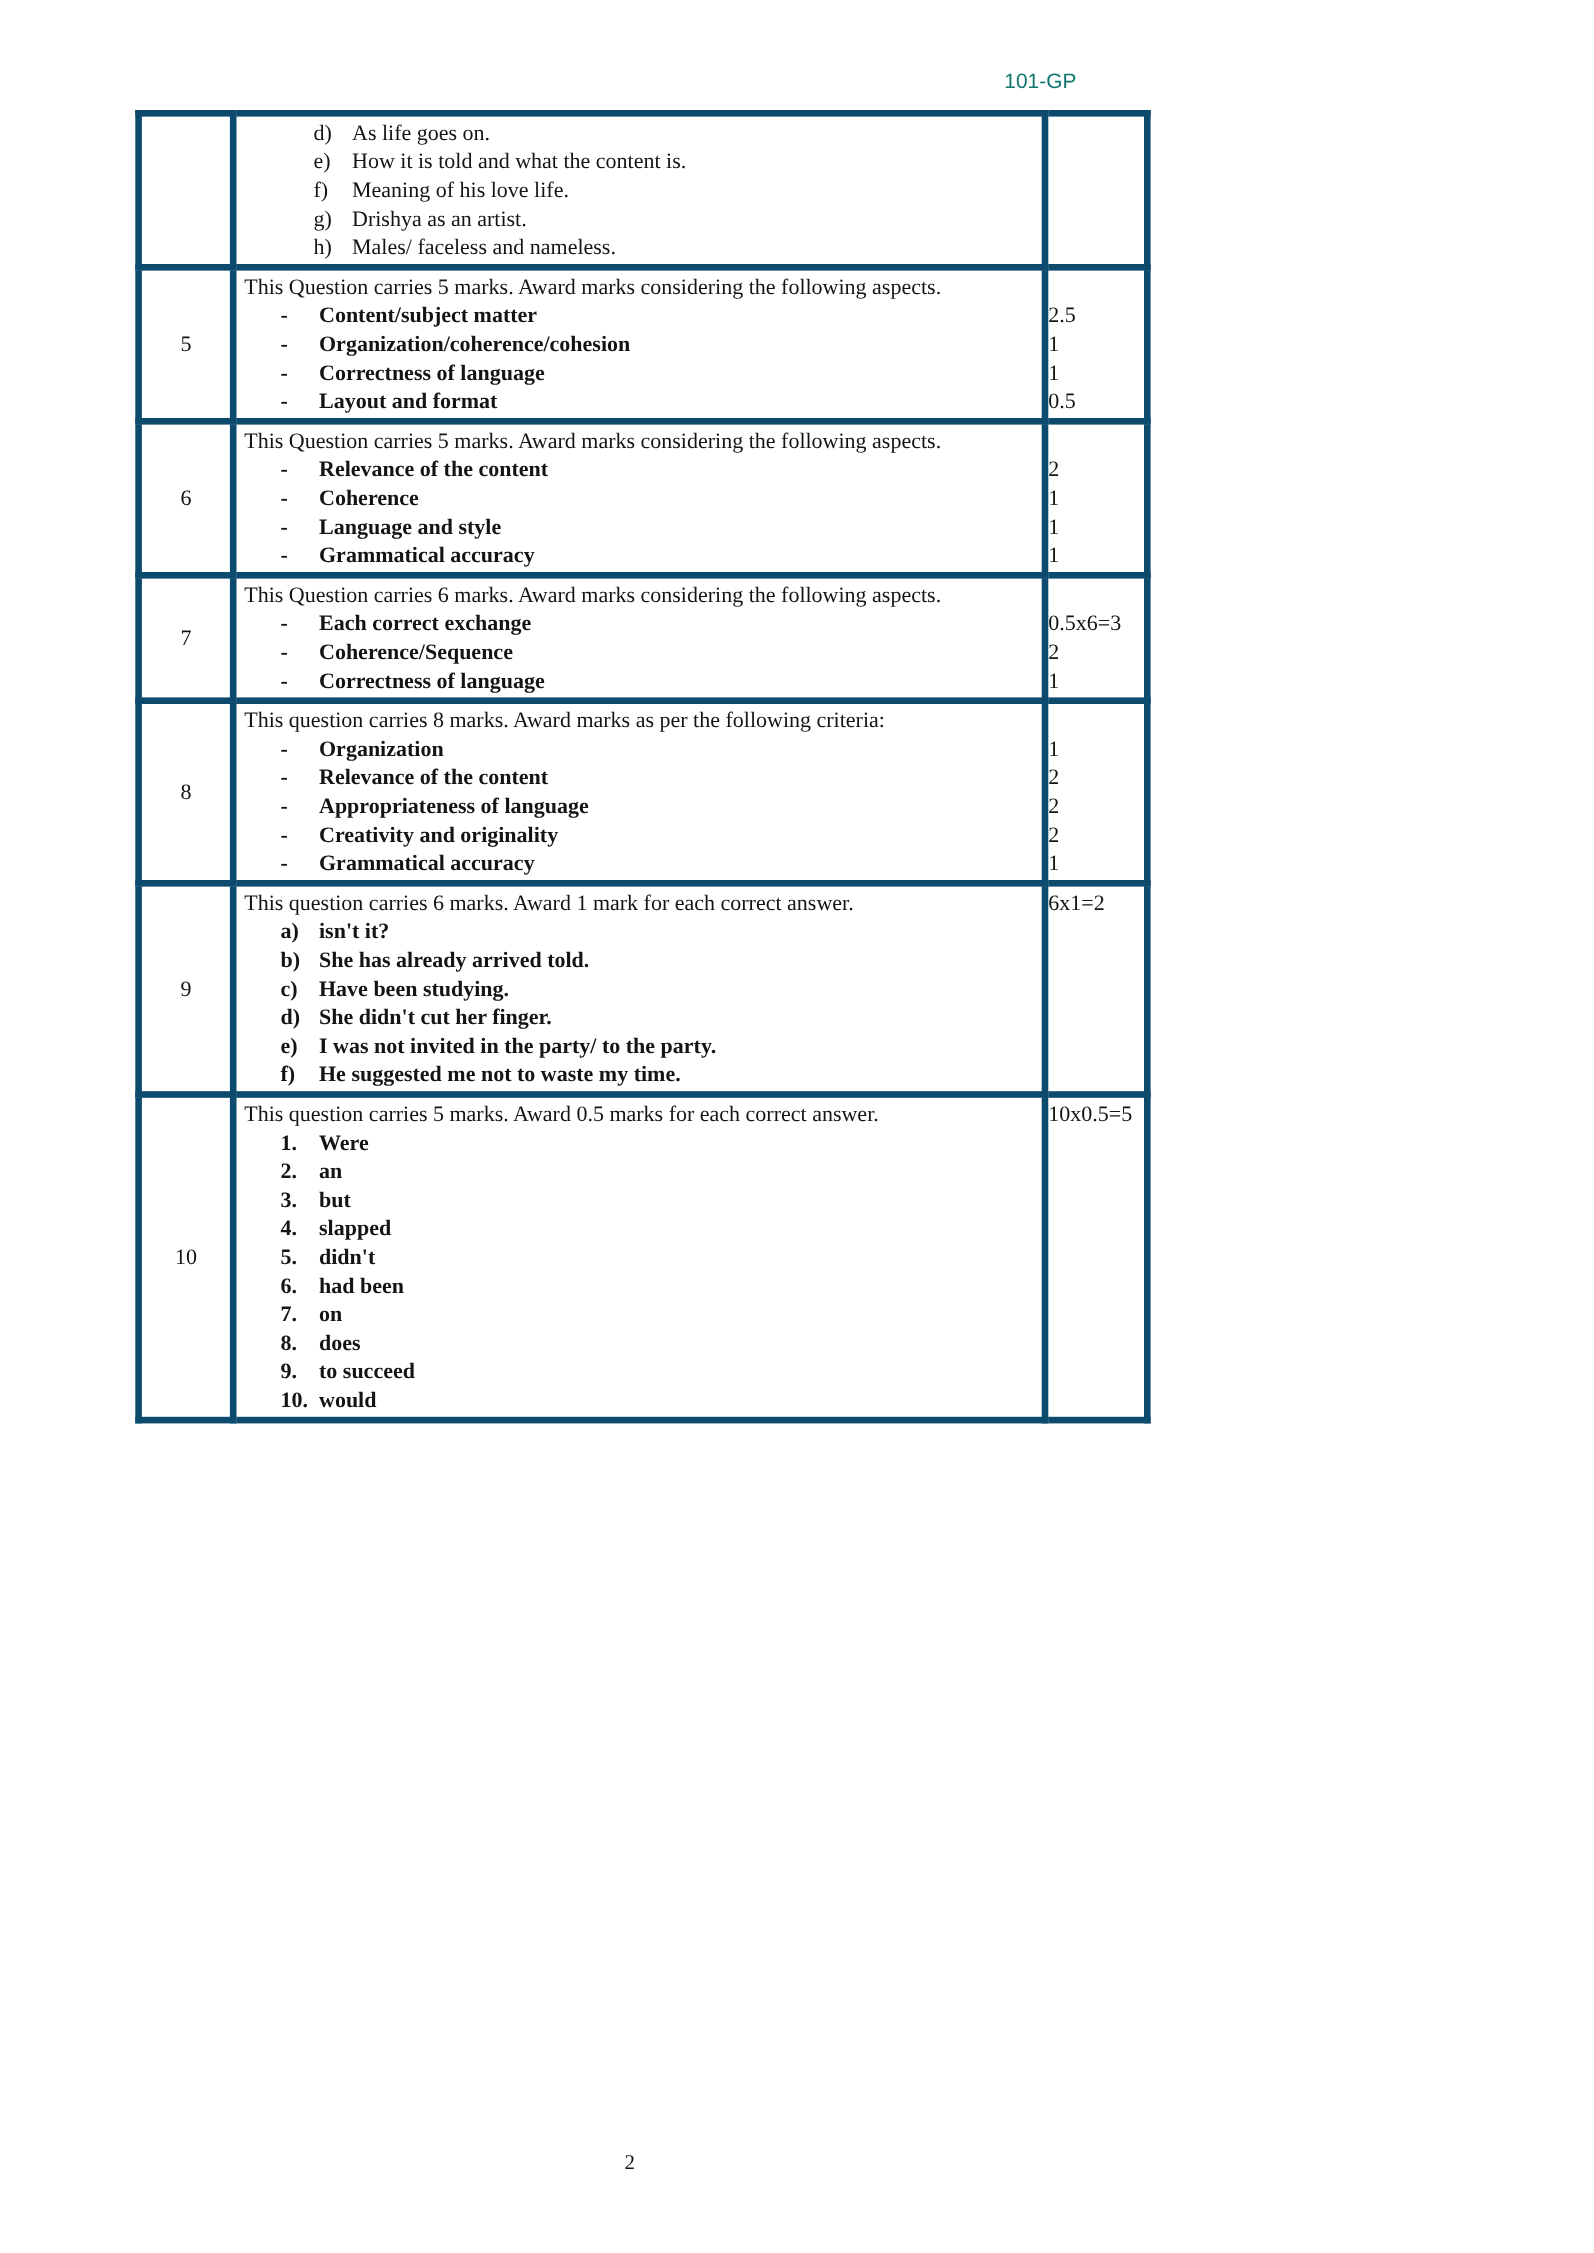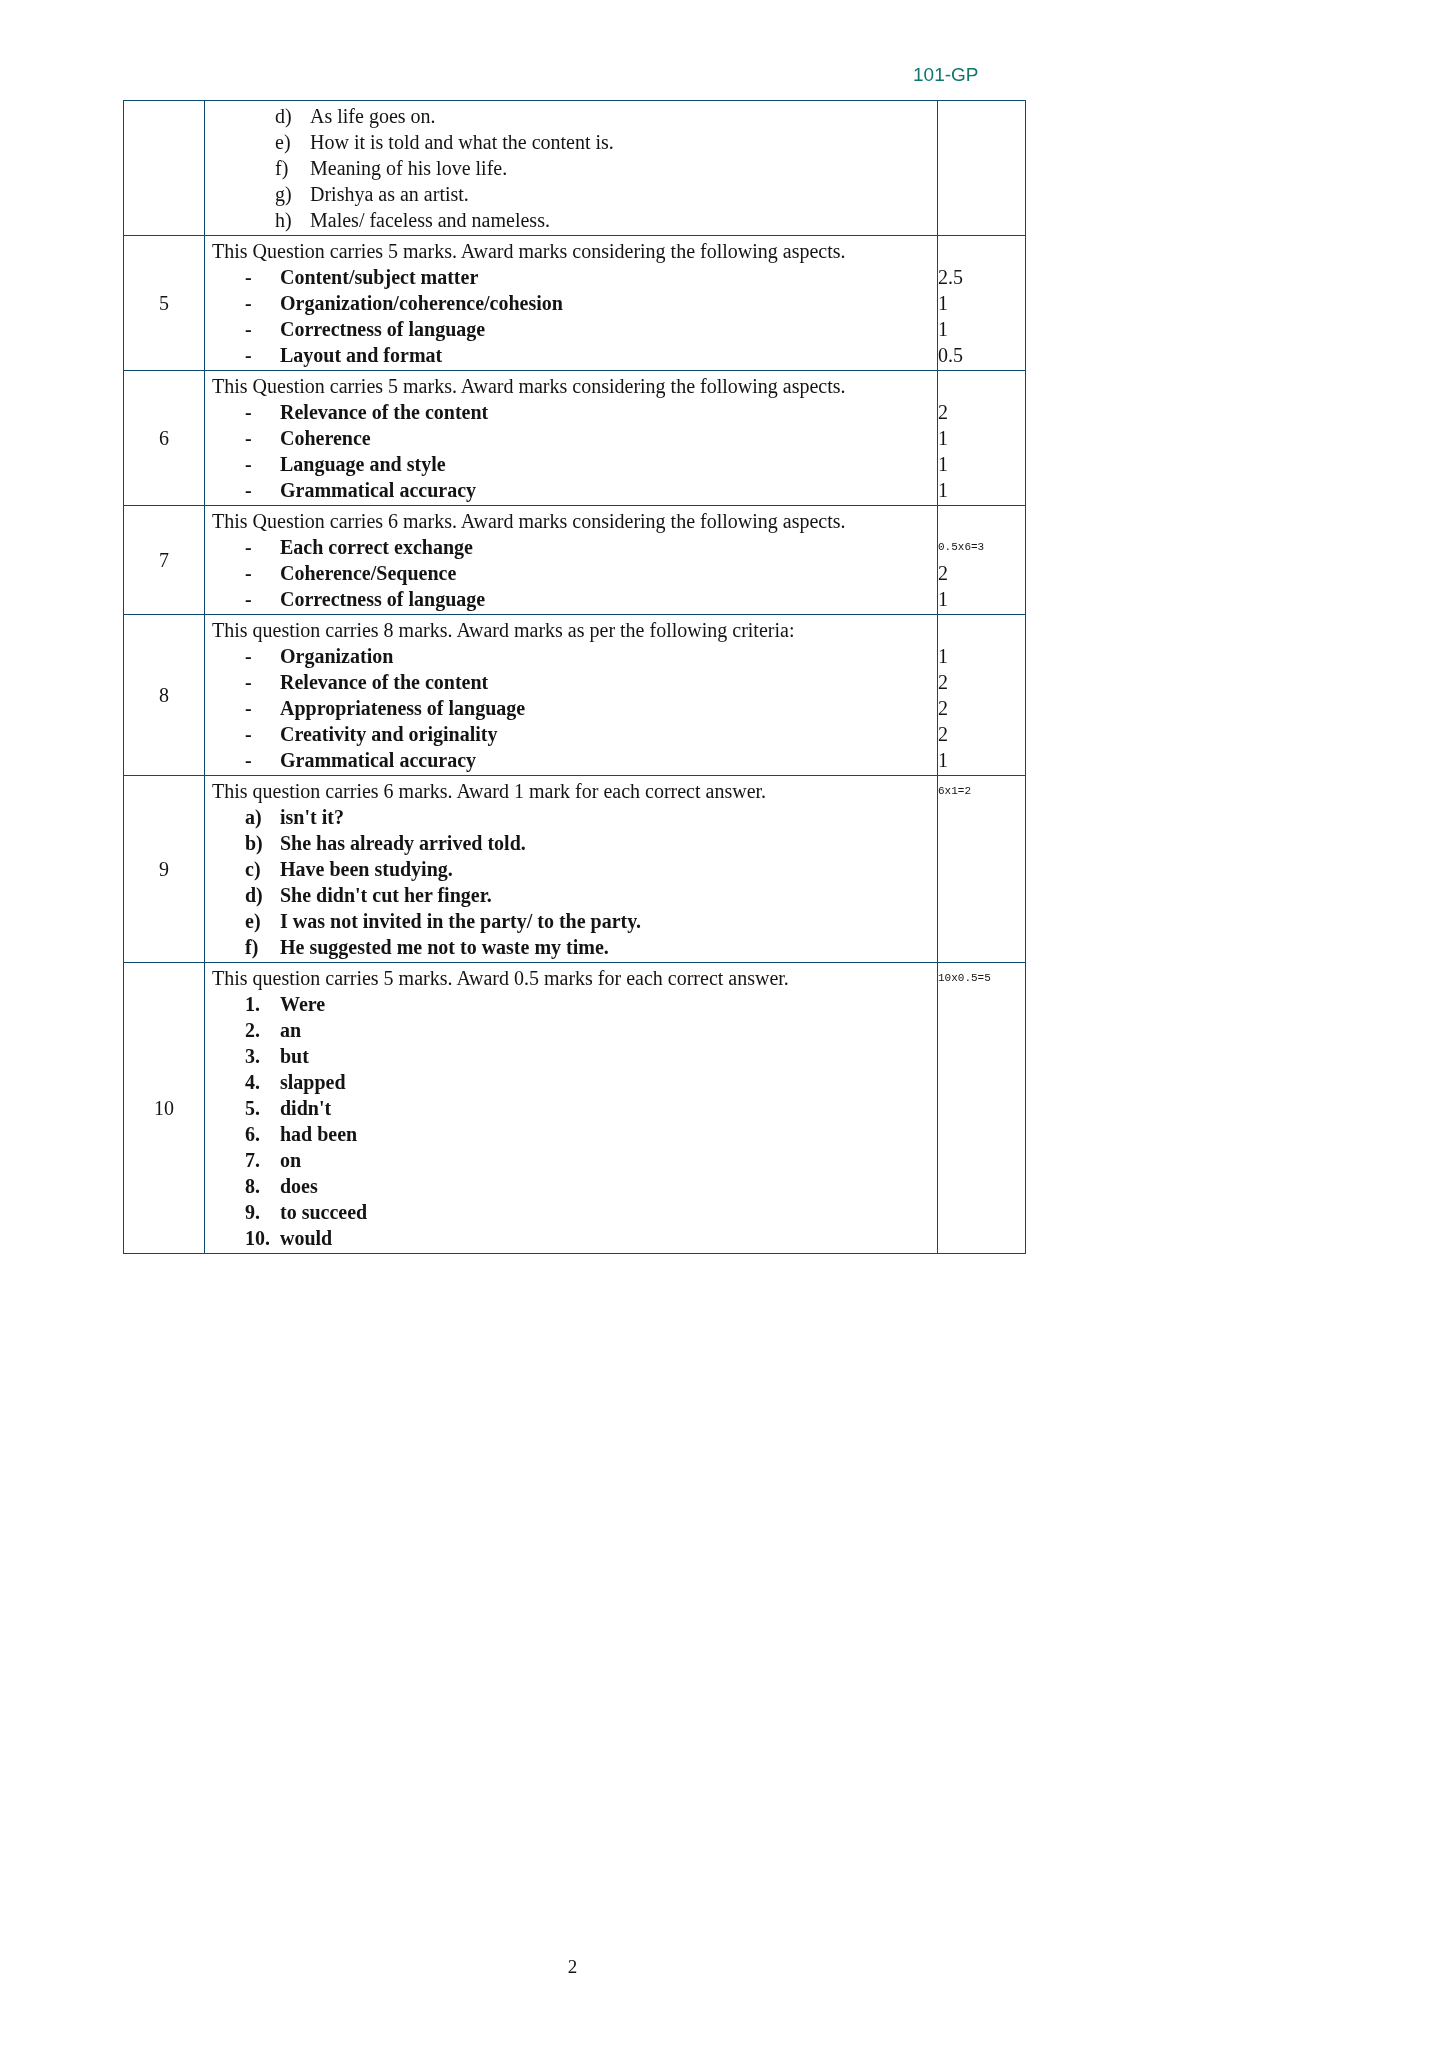--- a/index.html
+++ b/index.html
@@ -21,40 +21,40 @@
   }
   table.marking {
     position: absolute;
     left: 123px;
     top: 100px;
     width: 899px;
     border-collapse: collapse;
     table-layout: fixed;
   }
   td {
-    border: 1px solid #0c4a6e;
+    border: 6px solid #0c4a6e;
     vertical-align: top;
     padding: 2px 0;
   }
   td.col-num   { width: 80px;  text-align: center; vertical-align: middle; font-size: 20px; }
   td.col-content { width: 732px; font-size: 20px; }
   td.col-marks { width: 87px;  text-align: left; font-size: 20px; }
   .line, .mark-line {
     line-height: 26px;
     height: 26px;
     white-space: nowrap;
     overflow: visible;
   }
   .line.intro { padding-left: 7px; }
   .line.item.indent1 { padding-left: 40px; font-weight: bold; }
   .line.item.indent2 { padding-left: 70px; }
   .marker { display: inline-block; min-width: 35px; }
   .mark-line.formula {
-    font-family: Liberation Mono, monospace;
-    font-size: 11px;
+    font-family: Liberation Serif, serif;
+    font-size: 20px;
   }
   .page-number {
     position: absolute;
     left: 123px;
     top: 1956px;
     width: 899px;
     text-align: center;
     font-size: 19px;
   }
 </style>

